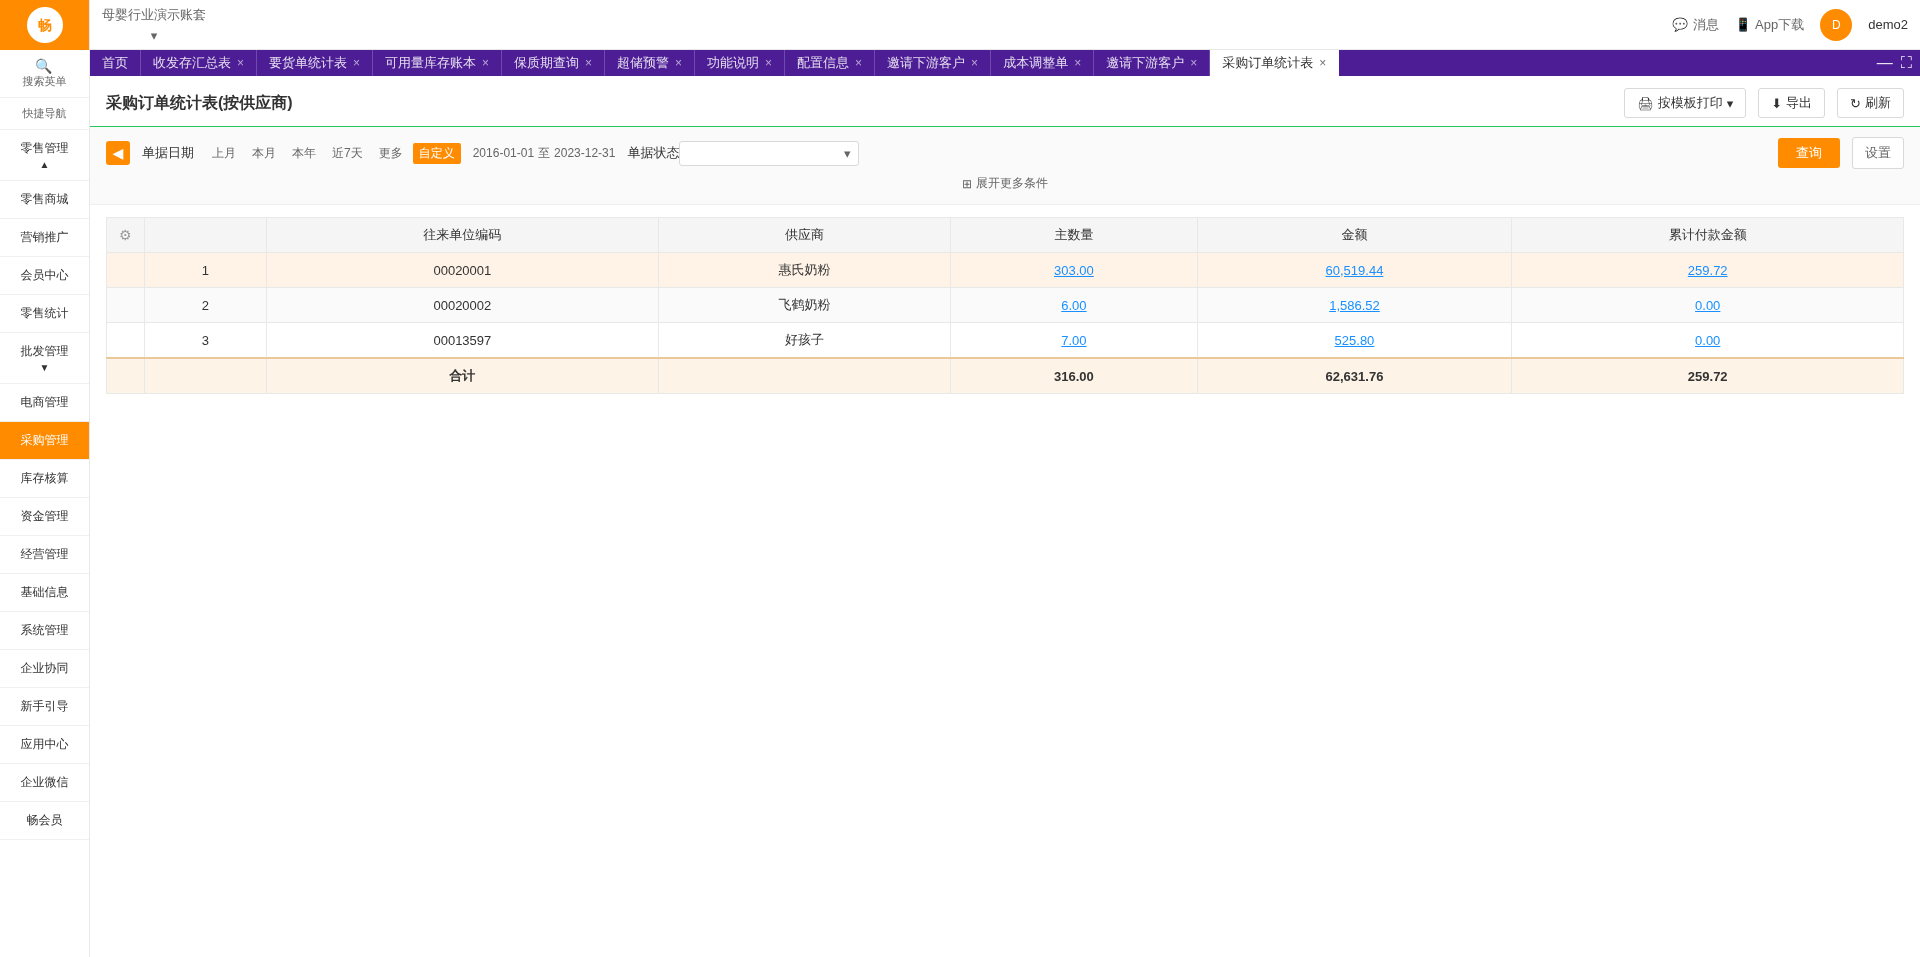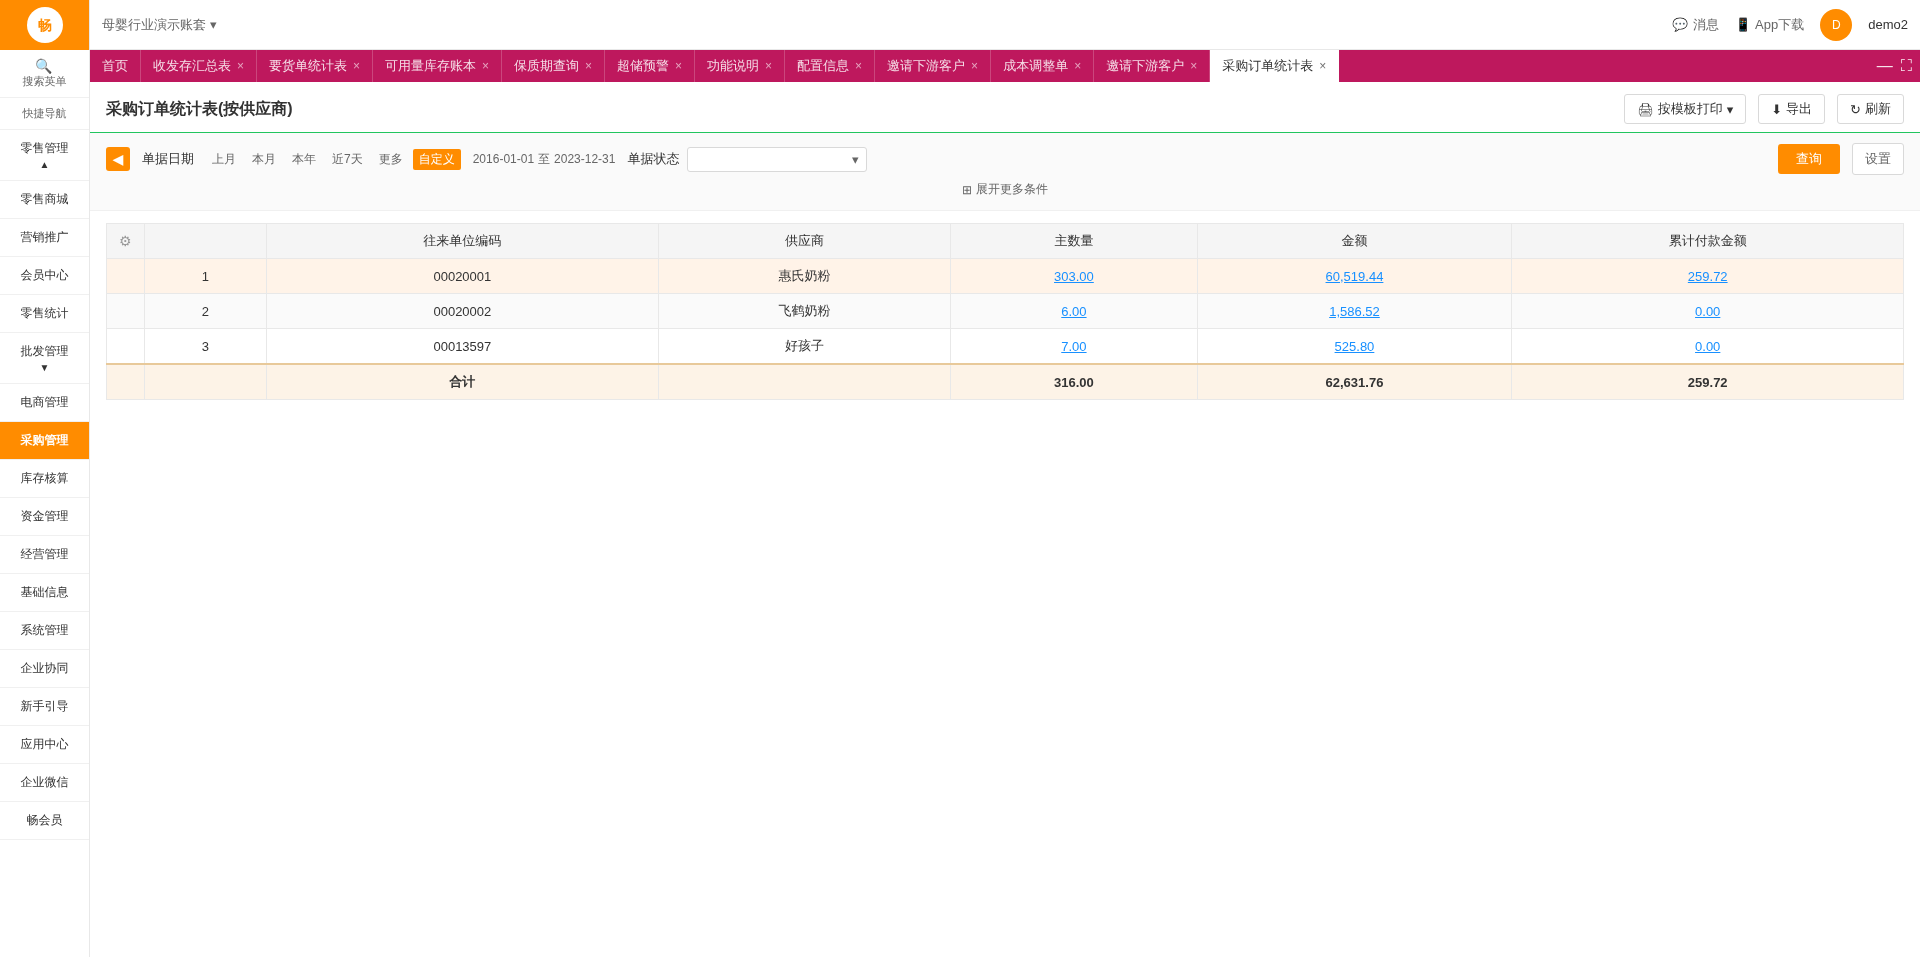--- a/index.html
+++ b/index.html
@@ -49,21 +49,21 @@
       font-size: 12px;
       color: #333;
       text-align: center;
       cursor: pointer;
       border-bottom: 1px solid #f0f0f0;
       display: flex;
       flex-direction: column;
       align-items: center;
       gap: 2px;
     }
-    .sidebar-item.active { background: #ff8c00; color: #fff; font-weight: bold; }
+    .sidebar-item.active { background: #ff8c00; color: #fff; }
     .sidebar-item .expand-icon { font-size: 10px; }
 
     
     .main-area {
       flex: 1;
       display: flex;
       flex-direction: column;
       height: 957px;
       overflow: hidden;
     }
@@ -78,20 +78,21 @@
       padding: 0 12px;
       gap: 12px;
     }
     .top-bar-workspace {
       display: flex;
       align-items: center;
       gap: 4px;
       color: #666;
       font-size: 13px;
       cursor: pointer;
+      flex-direction: column;
     }
     .top-bar-spacer { flex: 1; }
     .top-bar-actions {
       display: flex;
       align-items: center;
       gap: 16px;
     }
     .top-bar-action-item {
       display: flex;
       align-items: center;
@@ -108,22 +109,22 @@
       color: #fff;
       display: flex;
       align-items: center;
       justify-content: center;
       font-size: 12px;
       cursor: pointer;
     }
 
     
     .tab-bar {
-      background: #be185d;
-      height: 32px;
+      background: #4c1d95;
+      height: 26px;
       display: flex;
       align-items: stretch;
       overflow: hidden;
     }
     .tab-item {
       display: flex;
       align-items: center;
       padding: 0 12px;
       color: rgba(255,255,255,0.85);
       font-size: 13px;
@@ -271,21 +272,20 @@
     .filter-date-range {
       font-size: 12px;
       color: #666;
       display: flex;
       align-items: center;
       gap: 4px;
     }
     .filter-select-wrapper {
       display: flex;
       align-items: center;
-      gap: 8px;
       flex: 1;
     }
     .filter-select {
       border: 1px solid #d9d9d9;
       border-radius: 3px;
       padding: 4px 8px;
       font-size: 13px;
       min-width: 180px;
       background: #fff;
       color: #666;

